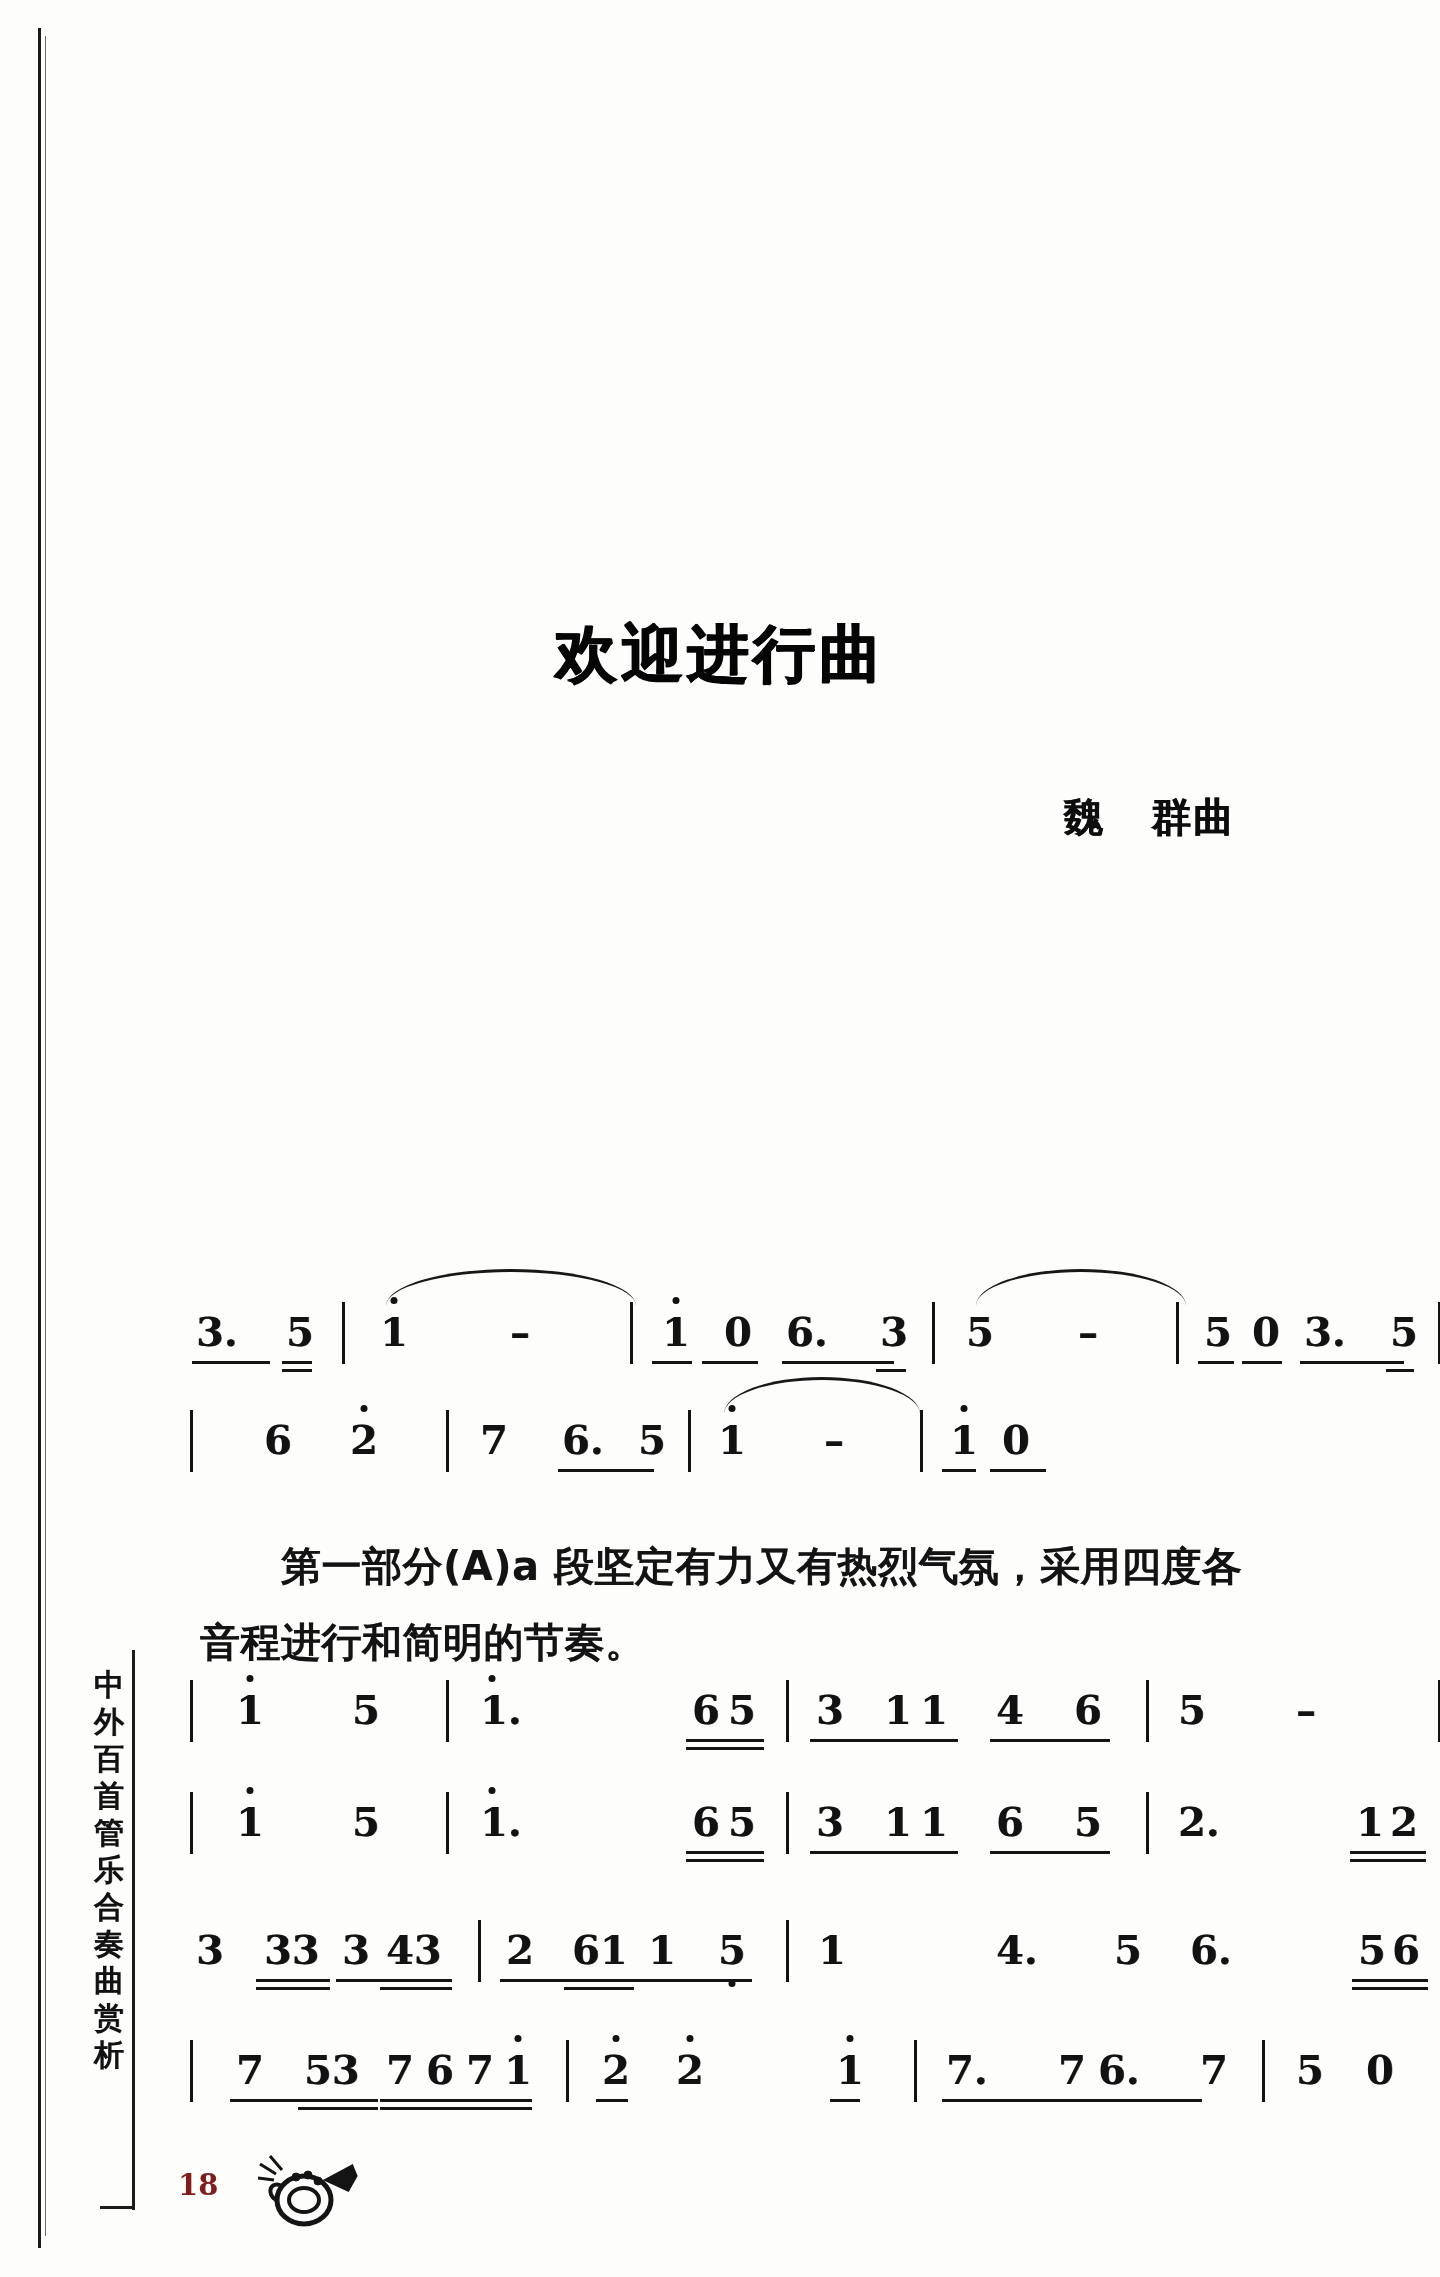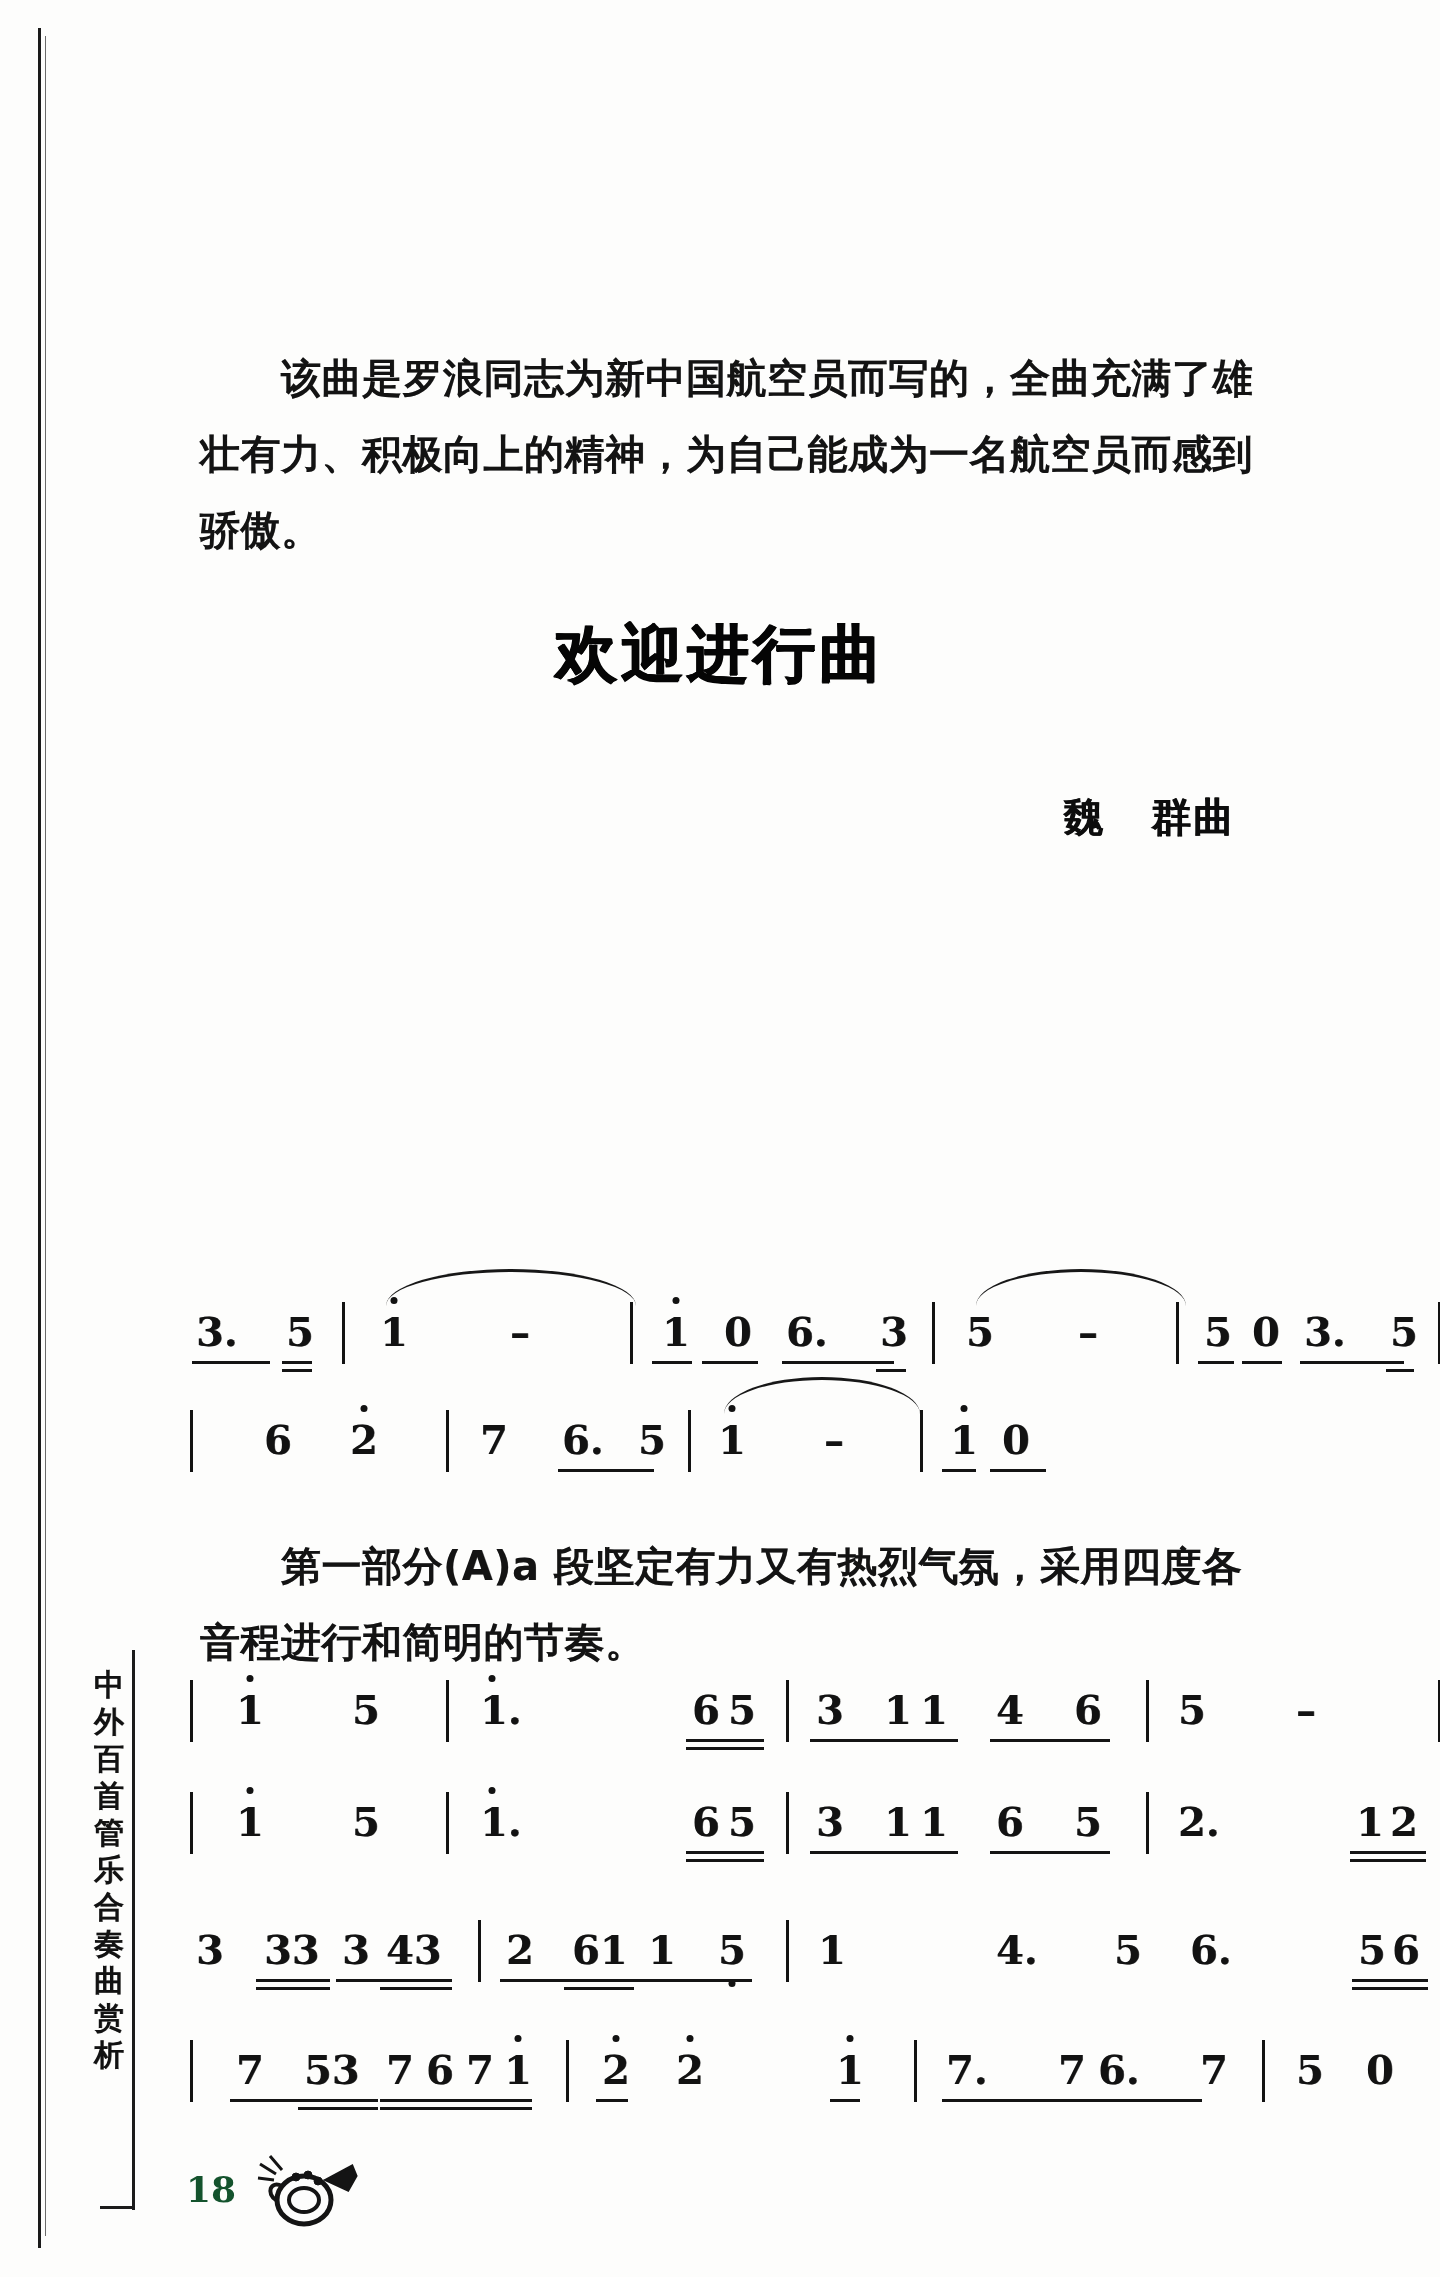--- a/index.html
+++ b/index.html
@@ -180,26 +180,26 @@
     position: absolute;
     border-top: 3px solid #171717;
     border-radius: 50% / 100% 100% 0 0;
     height: 34px;
     border-left: 0; border-right: 0; border-bottom: 0;
   }
 
   
   #page-number {
     position: absolute;
-    left: 186px;
+    left: 178px;
     top: 2168px;
     font-family: "DejaVu Serif", "Liberation Serif", serif;
-    font-size: 36px;
-    font-weight: 700;
-    color: #14532d;
+    font-size: 29px;
+    font-weight: 700;
+    color: #7f1d1d;
   }
   #horn-ornament {
     position: absolute;
     left: 252px;
     top: 2150px;
     width: 110px;
     height: 92px;
   }
 </style>
 </head>
@@ -219,21 +219,20 @@
     <span class="rh-char">乐</span>
     <span class="rh-char">合</span>
     <span class="rh-char">奏</span>
     <span class="rh-char">曲</span>
     <span class="rh-char">赏</span>
     <span class="rh-char">析</span>
   </div>
   <div id="runhead-rule"></div>
   <div id="runhead-rule-foot"></div>
 
-  <div class="para" id="para-intro">　　该曲是罗浪同志为新中国航空员而写的，全曲充满了雄壮有力、积极向上的精神，为自己能成为一名航空员而感到骄傲。</div>
 
   <div id="song-title">欢迎进行曲</div>
 
   <div id="composer">
     <span>魏</span><span class="gap"></span><span>群曲</span>
   </div>
 
 
   <div class="staff" style="top:1282px;">
     <span class="tok" style="left:6px;">3.</span>

